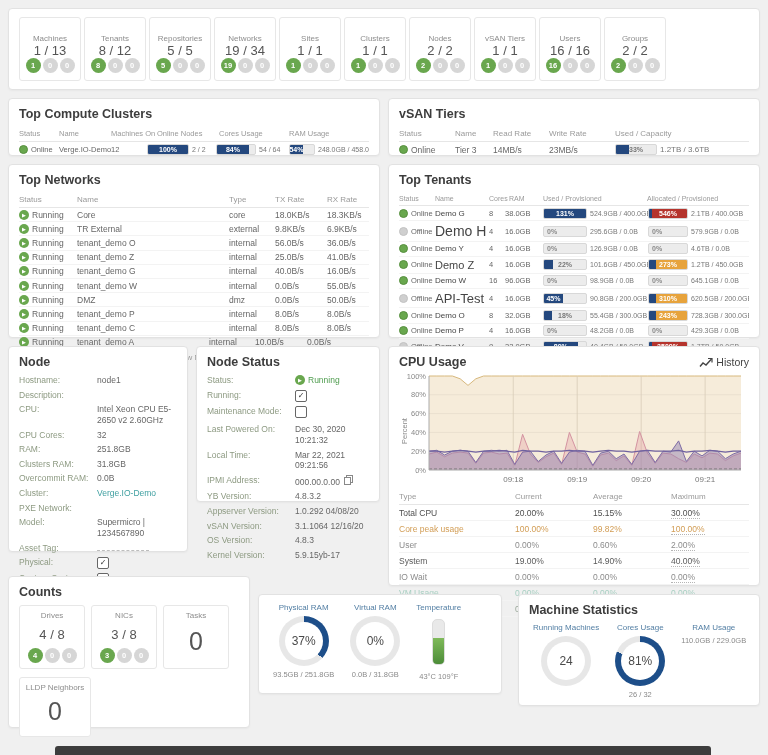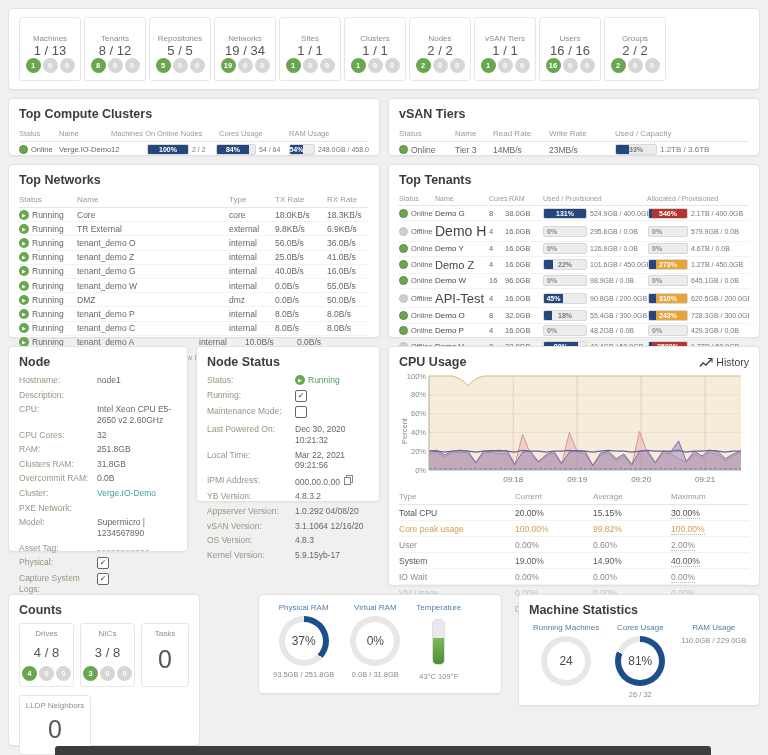--- a/index.html
+++ b/index.html
@@ -8,21 +8,21 @@
   .ptitle{font-size:12.5px;font-weight:bold;color:#3d3d3d;margin:0 0 6px;font-family:"Liberation Sans",sans-serif}
   
   #p-summary{left:8px;top:8px;width:752px;height:82px}
   #p-clusters{left:8px;top:98px;width:372px;height:58px}
   #p-vsan{left:388px;top:98px;width:372px;height:58px}
   #p-networks{left:8px;top:164px;width:372px;height:174px}
   #p-tenants{left:388px;top:164px;width:372px;height:174px}
   #p-node{left:8px;top:346px;width:180px;height:206px}
   #p-nodestatus{left:196px;top:346px;width:184px;height:156px}
   #p-cpu{left:388px;top:346px;width:372px;height:240px}
-  #p-counts{left:8px;top:594px;width:192px;height:152px}
+  #p-counts{left:8px;top:576px;width:242px;height:152px}
   #p-nodestats{left:258px;top:594px;width:244px;height:100px}
   #p-machinestats{left:518px;top:594px;width:242px;height:112px}
   
   .cards{display:flex;gap:3px}
   .s-card{width:62px;height:64px;border:1px solid #e7e7e7;border-radius:3px;box-sizing:border-box;display:flex;flex-direction:column;align-items:center;justify-content:space-between;padding:16px 2px;background:#fff;cursor:pointer}
   .s-label{font-size:8px;color:#8d8d8d;white-space:nowrap}
   .s-value{font-size:13px;color:#555}
   .badges{display:flex;gap:2px}
   .badge{width:15px;height:15px;border-radius:50%;background:#d6d6d6;color:#fff;font-size:7.5px;display:flex;align-items:center;justify-content:center;font-weight:bold}
   .badge.on{background:#69a74e}
@@ -306,21 +306,21 @@
         </div>
         <div class="trow" style="font-size:8.5px;padding:1.6px 0">
           <span class="cell" style="width:58px"><span class="st-play">▶</span>Running</span>
           <span class="cell" style="width:152px">tenant_demo C</span>
           <span class="cell" style="width:46px">internal</span>
           <span class="cell" style="width:52px">8.0B/s</span>
           <span class="cell" style="flex:1">8.0B/s</span>
         </div>
         <div class="trow" style="font-size:8.5px;padding:1.6px 0">
           <span class="cell" style="width:58px"><span class="st-play">▶</span>Running</span>
-          <span class="cell" style="width:122px">tenant_demo A</span>
+          <span class="cell" style="width:132px">tenant_demo A</span>
           <span class="cell" style="width:46px">internal</span>
           <span class="cell" style="width:52px">10.0B/s</span>
           <span class="cell" style="flex:1">0.0B/s</span>
         </div>
       </div>
     <div class="viewmore">-- View More --</div>
   </section>
 
   <section class="panel" id="p-tenants">
     <h2 class="ptitle">Top Tenants</h2>

